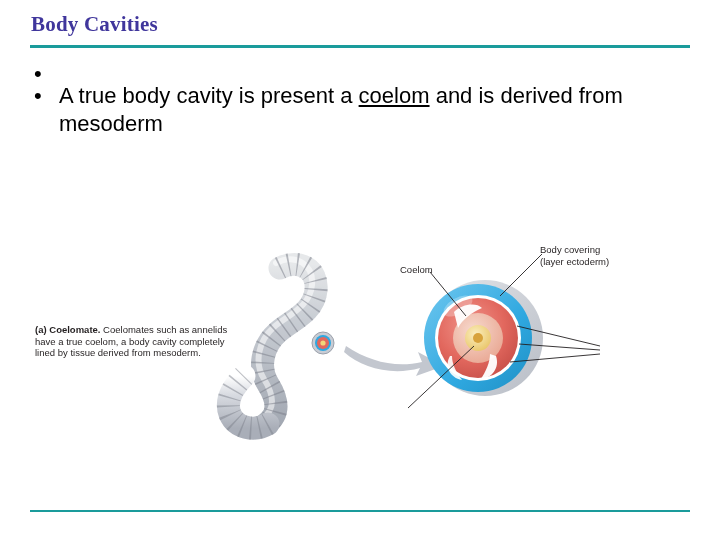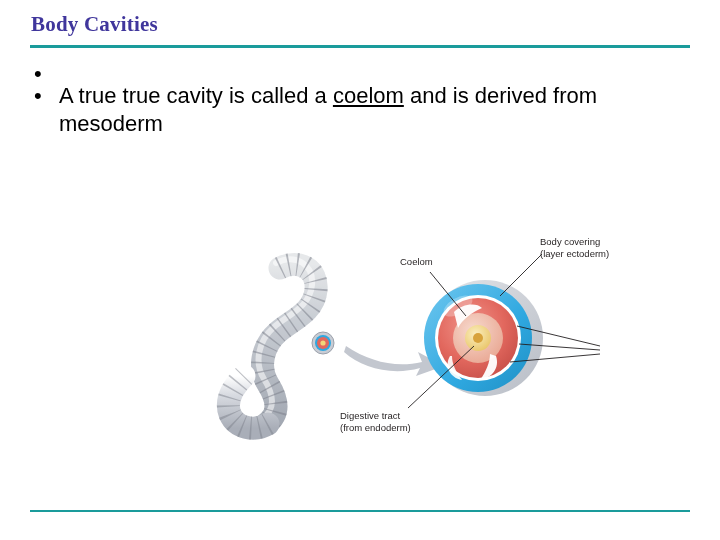--- a/index.html
+++ b/index.html
@@ -91,20 +91,21 @@
     font-weight: bold;
   }
   .fig-caption .bold {
     font-weight: bold;
   }
   .fig-label {
     position: absolute;
     font-size: 9.5px;
     line-height: 11.5px;
     color: #231f20;
+    margin-top: 8px;
   }
   .lbl-body-covering { left: 510px; top: 8px; }
   .lbl-coelom { left: 370px; top: 28px; }
   .lbl-tissue { left: 573px; top: 100px; }
   .lbl-digestive { left: 310px; top: 182px; }
   svg.figsvg {
     position: absolute;
     left: 0; top: 0;
     width: 665px;
     height: 230px;
@@ -119,21 +120,21 @@
   <div class="title-rule"></div>
 
   <div class="bullet-list">
 
     <div class="bullet">
       <span class="dot">•</span>
     </div>
 
     <div class="bullet">
       <span class="dot">•</span>
-      <span>A true true cavity is called a </span><span class="u">coelom</span><span> and is derived from mesoderm</span>
+      <span>A true body cavity is present a </span><span class="u">coelom</span><span> and is derived from mesoderm</span>
     </div>
 
   </div>
 
   <div class="figure">
 
     <svg class="figsvg" viewBox="0 0 665 230">
       <defs>
         <linearGradient id="segGrad" x1="0" y1="0" x2="0" y2="1">
           <stop offset="0%" stop-color="#ffffff"></stop>
@@ -207,31 +208,31 @@
       <g stroke="#231f20" stroke-width="0.9" fill="none">
         <path d="M512,26 L470,68"></path>
         <path d="M400,44 L436,88"></path>
         <path d="M570,118 L487,98"></path>
         <path d="M570,122 L489,116"></path>
         <path d="M570,126 L480,134"></path>
         <path d="M378,180 L444,118"></path>
       </g>
     </svg>
 
+    <div class="fig-caption">
+      <span class="lbl">(a)</span>
+      <span class="bold">Coelomate.</span><span> Coelomates such as annelids have a true coelom, a body cavity completely lined by tissue derived from mesoderm.</span>
+    </div>
 
     <div class="fig-label lbl-body-covering">
       <div>Body covering</div>
       <div>(layer ectoderm)</div>
     </div>
 
     <div class="fig-label lbl-coelom">Coelom</div>
 
 
-    <div class="fig-label lbl-digestive">
-      <div>Digestive tract</div>
-      <div>(from endoderm)</div>
-    </div>
 
   </div>
 
   <div class="bottom-rule"></div>
 
 </div>
 
 </body></html>

